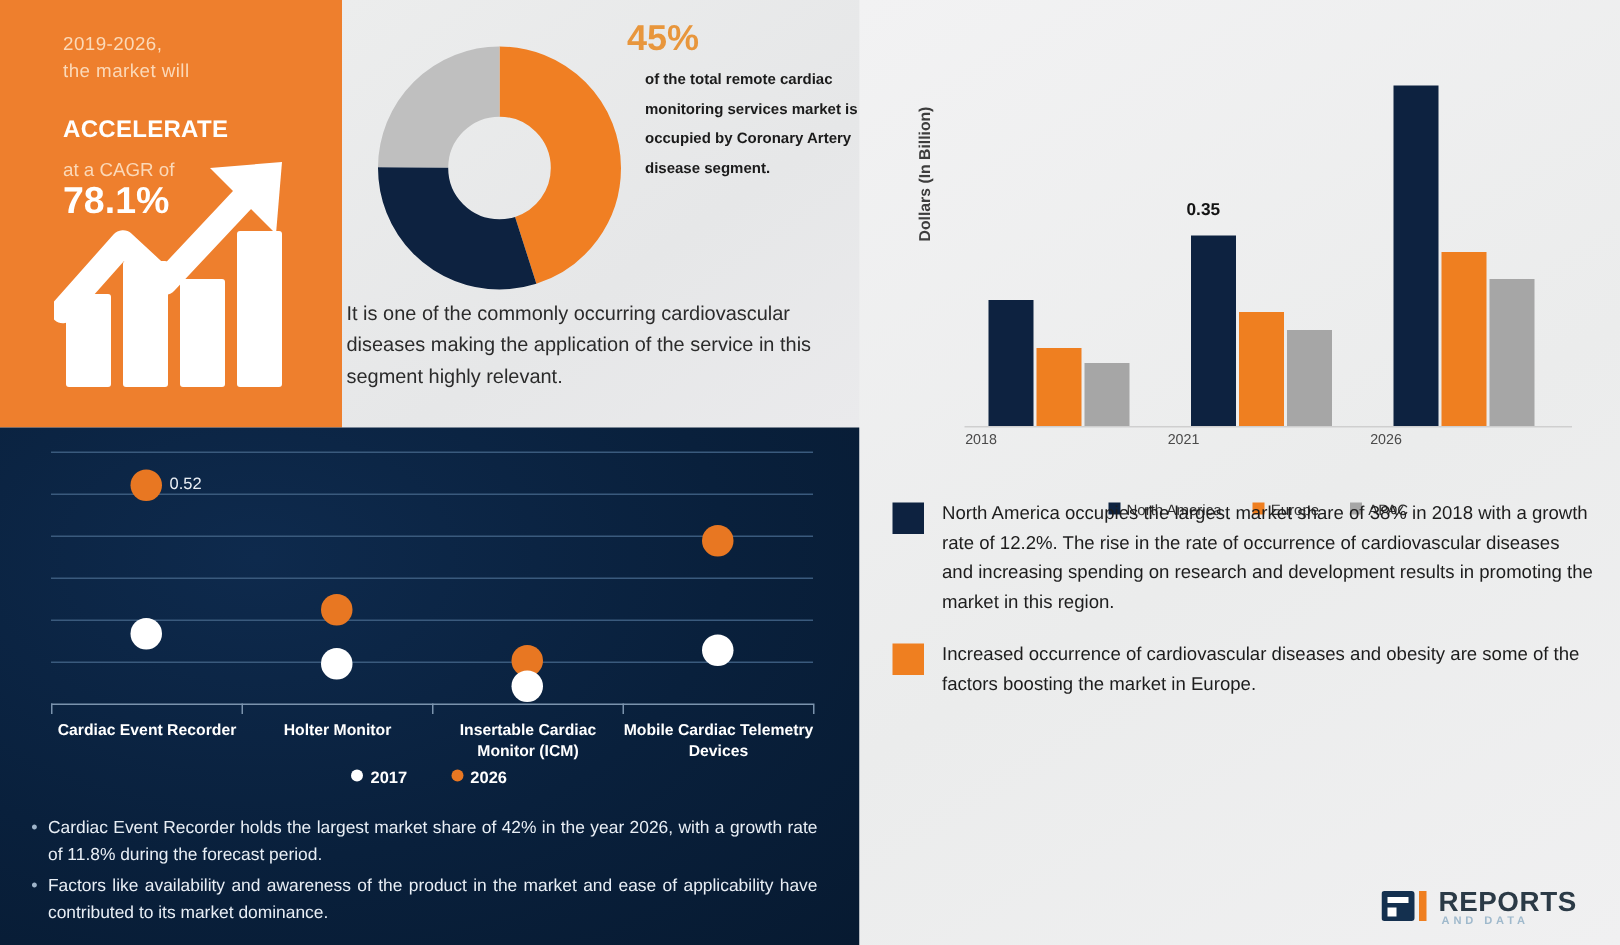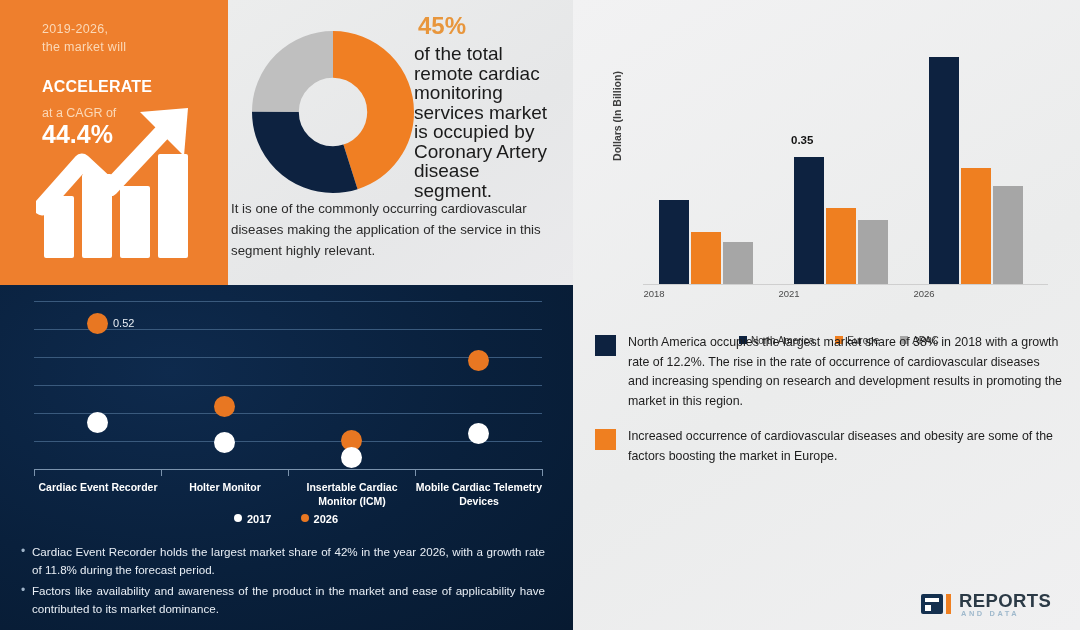--- a/index.html
+++ b/index.html
@@ -38,22 +38,22 @@
   .donut-panel{
     position:absolute;left:228px;top:0;width:345px;height:285px;
     background:linear-gradient(145deg,#eceded 0%,#e6e7e8 60%,#eaeaec 100%);
   }
   .donut-wrap{position:absolute;left:15px;top:22px;width:180px;height:180px;}
   .pct-head{
     position:absolute;left:190px;top:12px;
     font-size:24px;font-weight:bold;color:#e8963c;
   }
   .pct-body{
-    position:absolute;left:186px;top:44px;width:142px;
-    font-size:19px;font-weight:normal;color:#1b1b1b;line-height:19.5px;
+    position:absolute;left:202px;top:44px;width:142px;
+    font-size:10px;font-weight:bold;color:#1b1b1b;line-height:19.5px;
   }
   .donut-note{
     position:absolute;left:3px;top:198px;width:330px;
     font-size:13.3px;color:#2b2b2b;line-height:21px;
   }
 
   
   .navy-panel{
     position:absolute;left:0;top:285px;width:573px;height:345px;
     background:radial-gradient(ellipse at 30% 25%,#0e2a4d 0%,#09203c 55%,#071a31 100%);
@@ -133,21 +133,21 @@
 
 <div class="page">
 
   <div class="accel-panel">
     <div class="accel-years">
       <span>2019-2026,</span><br>
       <span>the market will</span>
     </div>
     <div class="accel-big">ACCELERATE</div>
     <div class="accel-cagr">at a CAGR of</div>
-    <div class="accel-rate">44.4%</div>
+    <div class="accel-rate">78.1%</div>
 
     <svg class="growth-icon" viewBox="0 0 180 165">
       <rect x="8" y="92" width="30" height="62" rx="2" fill="#ffffff"></rect>
       <rect x="46" y="70" width="30" height="84" rx="2" fill="#ffffff"></rect>
       <rect x="84" y="82" width="30" height="72" rx="2" fill="#ffffff"></rect>
       <rect x="122" y="50" width="30" height="104" rx="2" fill="#ffffff"></rect>
       <path d="M6 103 L46 58 L74 84 L136 18" stroke="#ffffff" stroke-width="17" fill="none" stroke-linejoin="round" stroke-linecap="round"></path>
       <path d="M104 8 L152 4 L148 52 Z" fill="#ffffff"></path>
     </svg>
   </div>

